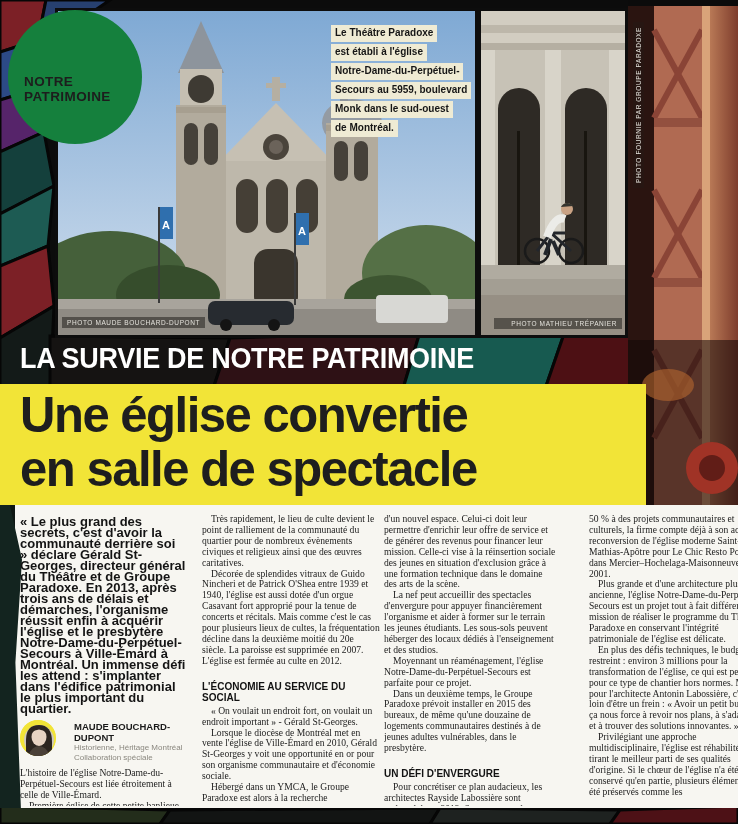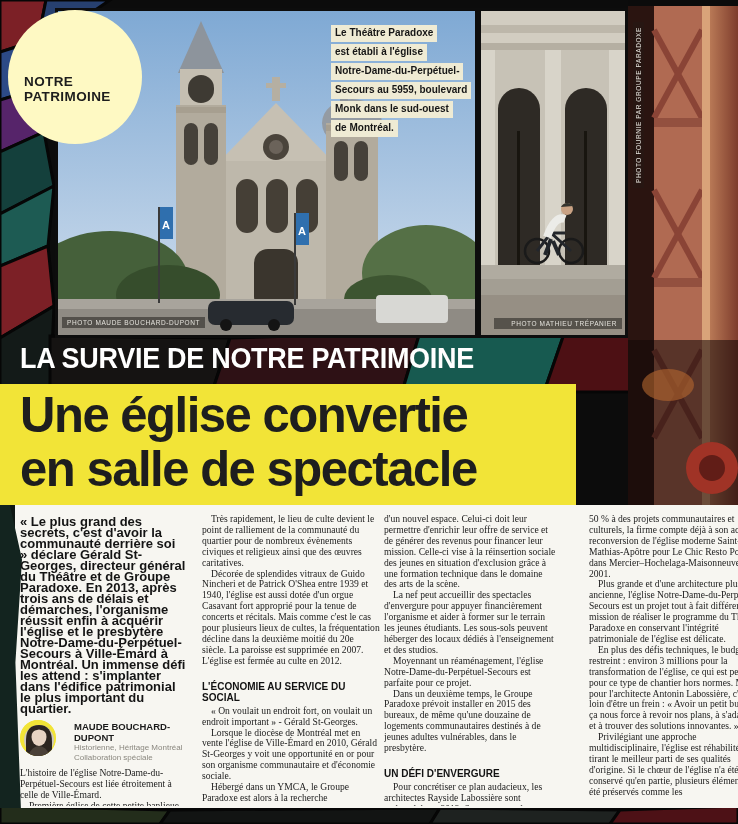--- a/index.html
+++ b/index.html
@@ -11,40 +11,40 @@
   #mosaic{position:absolute;left:0;top:0;width:738px;height:824px;z-index:0;}
 
   
   .photo{position:absolute;z-index:1;border:3px solid #0d0d0d;box-sizing:border-box;overflow:hidden;}
   #photo-left{left:55px;top:8px;width:423px;height:330px;}
   #photo-mid{left:478px;top:8px;width:150px;height:330px;}
   #photo-right{left:628px;top:0;width:110px;height:510px;border:none;}
 
   
   #badge{position:absolute;left:8px;top:10px;width:134px;height:134px;border-radius:50%;
-         background:#fef9c3;z-index:3;}
+         background:#15803d;z-index:3;}
   #badge .t{position:absolute;left:16px;top:64px;font-size:13.5px;font-weight:800;
             color:#1d1d1d;letter-spacing:.4px;line-height:15px;}
 
   
   #caption{position:absolute;left:316px;top:24px;width:164px;z-index:3;line-height:14px;margin-left:15px;}
   #caption span{display:inline-block;background:#EFEBD4;color:#161616;font-weight:700;
                 font-size:10px;padding:1px 4px 2px 4px;margin:0 0 1px 0;}
 
   
   .credit{position:absolute;z-index:3;font-size:6.5px;letter-spacing:.6px;color:#e4e2dc;
           background:rgba(35,33,30,.55);padding:2px 5px;white-space:nowrap;}
   #credit-left{left:62px;top:317px;}
   #credit-mid{left:494px;top:318px;width:118px;text-align:right;}
   #credit-right{left:633px;top:188px;transform:rotate(-90deg);transform-origin:0 0;background:rgba(35,25,22,.45);}
 
   
   #kicker{position:absolute;left:20px;top:342px;z-index:2;color:#ffffff;font-weight:700;
           font-size:29px;letter-spacing:-.3px;transform:scaleX(.93);transform-origin:0 0;white-space:nowrap;}
-  #headline{position:absolute;left:0;top:384px;width:576px;height:121px;background:#F2E437;z-index:2;}
+  #headline{position:absolute;left:0;top:384px;width:646px;height:121px;background:#F2E437;z-index:2;}
   #headline .l{position:absolute;left:20px;color:#1e1e1e;font-weight:800;font-size:50px;
                letter-spacing:-1.5px;white-space:nowrap;transform:scaleX(.98);transform-origin:0 0;}
   #headline .l1{top:2px;}
   #headline .l2{top:56px;}
 
   
   #panel{position:absolute;left:15px;top:505px;width:723px;height:303px;background:#F7F6F1;z-index:2;}
   #panel-notch{position:absolute;left:0;top:505px;width:22px;height:303px;z-index:3;background:#13241f;
                clip-path:polygon(0 0,45% 0,100% 18%,70% 52%,95% 100%,0 100%);}
   .col{position:absolute;z-index:4;color:#1c1c1c;overflow:hidden;}

